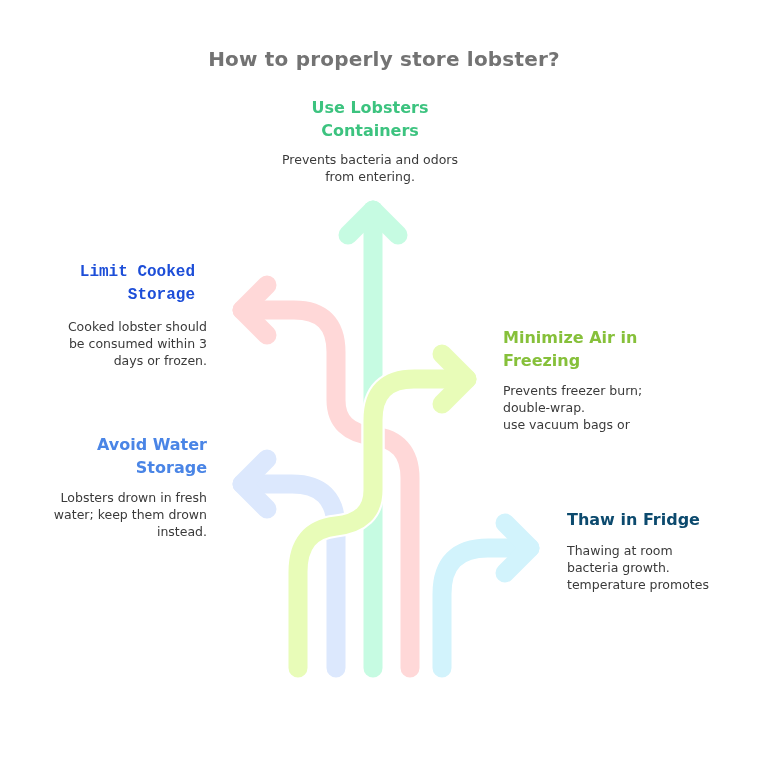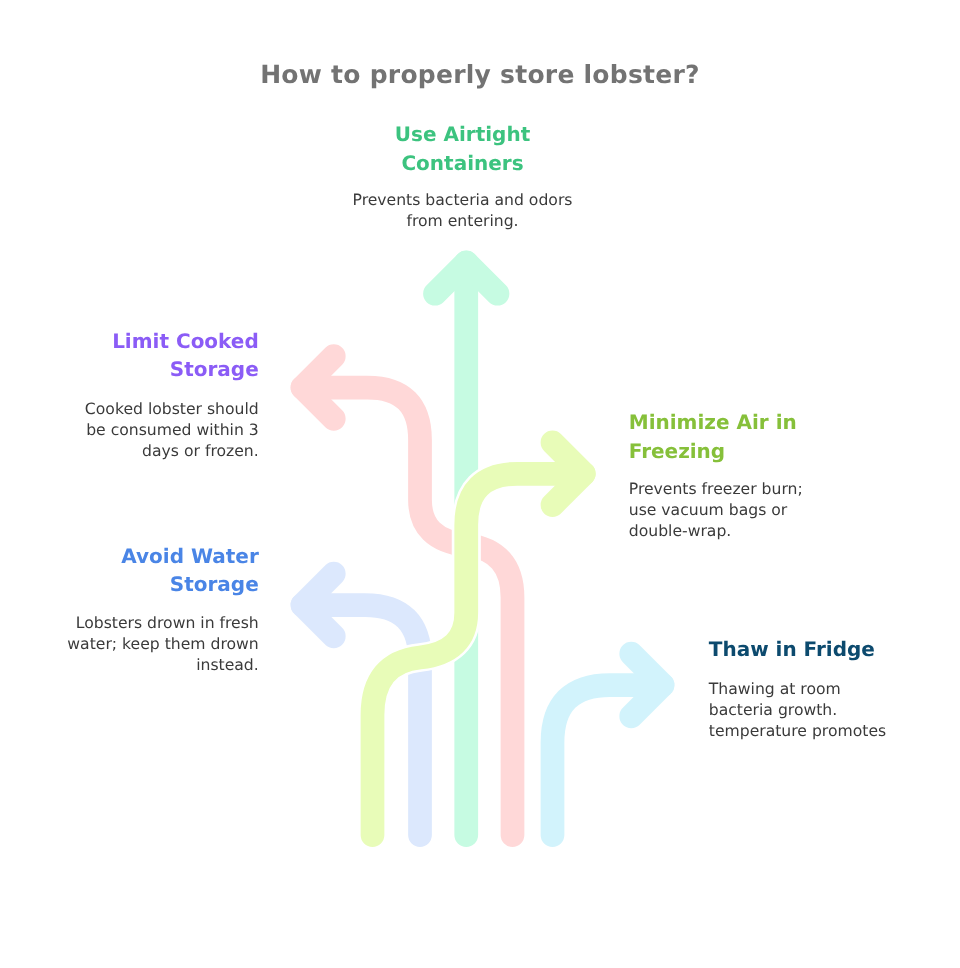--- a/index.html
+++ b/index.html
@@ -45,46 +45,46 @@
 
     <g>
       <path d="M298 668 L298 572 Q298 530 336 526 Q373 522 373 490 L373 420 Q373 379 414 379 L467 379" stroke="#ffffff" stroke-width="23"></path>
       <path d="M298 668 L298 572 Q298 530 336 526 Q373 522 373 490 L373 420 Q373 379 414 379 L467 379" stroke="#e8fcb8"></path>
       <path d="M442 354 L467 379 L442 404" stroke="#e8fcb8"></path>
     </g>
   </g>
 </svg>
 
 <div class="heading center" style="left:270px; width:200px; top:96px; color:#3cc37f;">
-  <div>Use Airtight</div>
+  <div>Use Lobsters</div>
   <div>Containers</div>
 </div>
 <div class="desc center" style="left:250px; width:240px; top:151px;">
   <div>Prevents bacteria and odors</div>
   <div>from entering.</div>
 </div>
 
-<div class="heading right" style="left:40px; width:167px; top:261px; color:#8b5cf6;">
+<div class="heading right" style="left:28px; width:167px; top:261px; color:#1d4ed8;font-family:Liberation Mono, monospace;">
   <div>Limit Cooked</div>
   <div>Storage</div>
 </div>
 <div class="desc right" style="left:30px; width:177px; top:318px;">
   <div>Cooked lobster should</div>
   <div>be consumed within 3</div>
   <div>days or frozen.</div>
 </div>
 
 <div class="heading left" style="left:503px; width:200px; top:326px; color:#86c03a;">
   <div>Minimize Air in</div>
   <div>Freezing</div>
 </div>
 <div class="desc left" style="left:503px; width:200px; top:382px;">
   <div>Prevents freezer burn;</div>
+  <div>double-wrap.</div>
   <div>use vacuum bags or</div>
-  <div>double-wrap.</div>
 </div>
 
 <div class="heading right" style="left:40px; width:167px; top:433px; color:#4a85e6;">
   <div>Avoid Water</div>
   <div>Storage</div>
 </div>
 <div class="desc right" style="left:30px; width:177px; top:489px;">
   <div>Lobsters drown in fresh</div>
   <div>water; keep them drown</div>
   <div>instead.</div>

